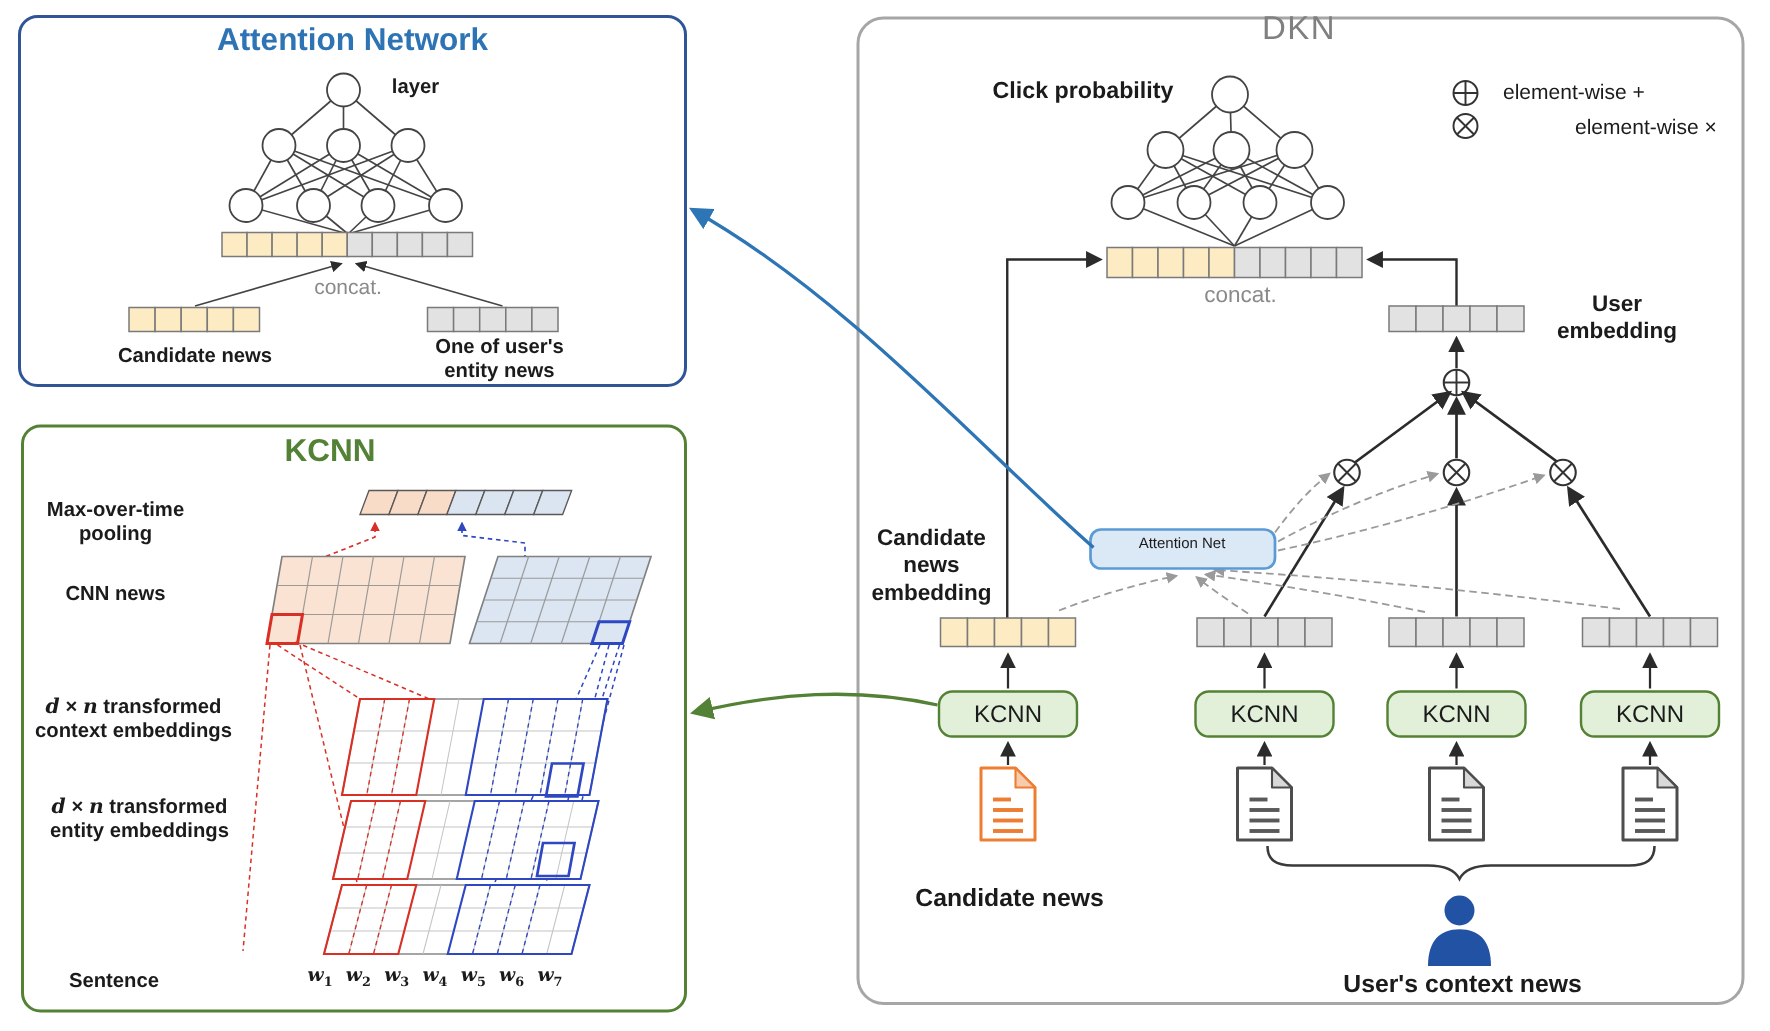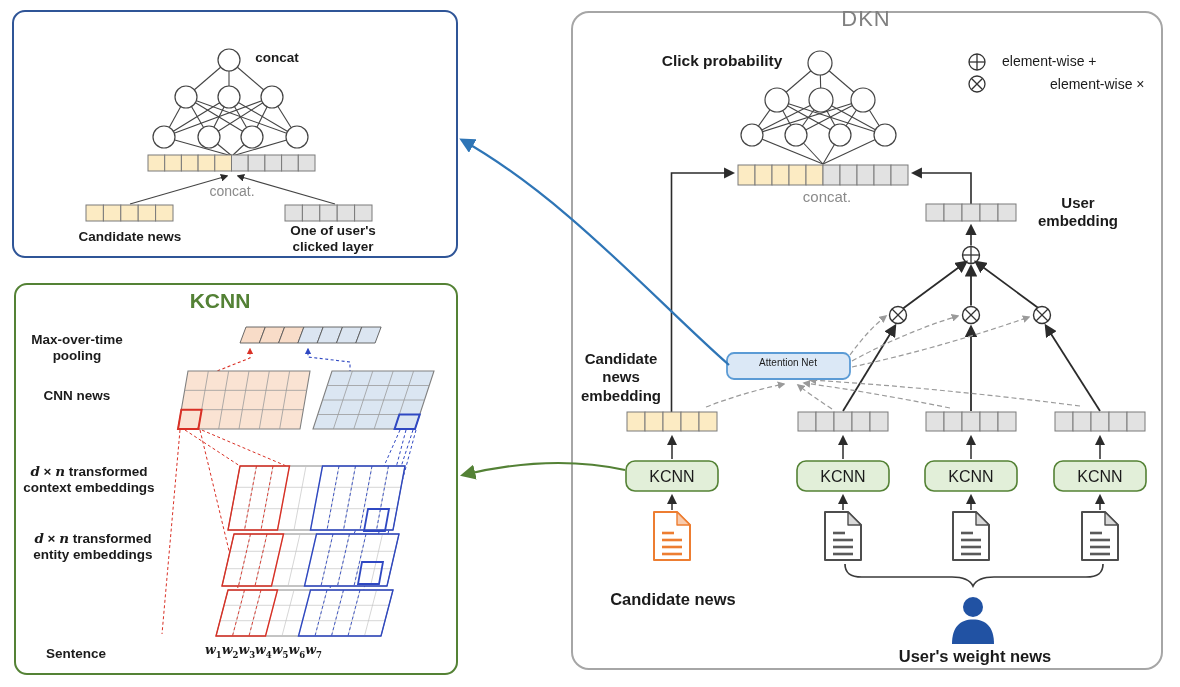--- a/index.html
+++ b/index.html
@@ -17,21 +17,21 @@
   .t-dkn-title{font-size:22px;color:#808080;letter-spacing:1px;}
   .t-sm{font-size:13.5px;font-weight:bold;}
   .t-md{font-size:15px;font-weight:bold;}
   .t-lg{font-size:16.5px;font-weight:bold;}
   .t-gray{font-size:14px;color:#8a8a8a;font-weight:normal;}
   .t-gray-lg{font-size:15px;color:#8a8a8a;font-weight:normal;}
   .t-legend{font-size:14px;font-weight:normal;}
   .t-box{font-size:16px;font-weight:normal;color:#1b1b1b;}
   .t-attnnet{font-size:10px;color:#1b1b1b;}
   .mi{font-family:"DejaVu Serif",serif;font-style:italic;font-weight:bold;}
-  .w-row{position:absolute;left:205px;top:642px;width:170px;display:flex;}
+  .w-row{position:absolute;left:205px;top:642px;width:170px;display:flex;justify-content:space-between;}
   .w-item{font-family:"DejaVu Serif",serif;font-style:italic;font-weight:bold;font-size:12.5px;}
   .w-item sub{font-size:8.5px;font-style:normal;}
 </style>
 </head>
 <body>
 
 <div class="stage">
 
   <div class="panel panel-attention"></div>
   <div class="panel panel-kcnn"></div>
@@ -498,25 +498,26 @@
       <g fill="#2152A3">
         <circle cx="973" cy="607" r="10"></circle>
         <path d="M952,644 C952,627 960,619.5 973,619.5 C986,619.5 994,627 994,644 Z"></path>
       </g>
     </g>
 
     <path d="M729,365 C655,300 565,198 462,140" fill="none" stroke="#2E75B6" stroke-width="2.2" marker-end="url(#mk-bluecurve)"></path>
     <path d="M625,470 C570,458 517,462 463,475" fill="none" stroke="#538135" stroke-width="2.2" marker-end="url(#mk-green)"></path>
   </svg>
 
-  <div class="lbl t-sm" style="left:277px;top:50px;">concat</div>
+  <div class="lbl t-attn-title" style="left:235px;top:14px;">Attention Network</div>
+  <div class="lbl t-sm" style="left:277px;top:50px;">layer</div>
   <div class="lbl t-gray" style="left:232px;top:183px;">concat.</div>
   <div class="lbl t-sm" style="left:130px;top:229px;">Candidate news</div>
   <div class="lbl t-sm prelines" style="left:333px;top:223px;">One of user's
-clicked layer</div>
+entity news</div>
 
   <div class="lbl t-kcnn-title" style="left:220px;top:288px;">KCNN</div>
   <div class="lbl t-sm prelines" style="left:77px;top:332px;">Max-over-time
 pooling</div>
   <div class="lbl t-sm" style="left:77px;top:388px;">CNN news</div>
 
   <div class="lbl t-sm" style="left:89px;top:463px;width:170px;">
     <div><span class="mi">d</span> <span>×</span> <span class="mi">n</span> <span>transformed</span></div>
     <div>context embeddings</div>
   </div>
@@ -545,15 +546,15 @@
 embedding</div>
   <div class="lbl t-md prelines" style="left:621px;top:350px;">Candidate
 news
 embedding</div>
   <div class="lbl t-attnnet" style="left:788px;top:357px;">Attention Net</div>
   <div class="lbl t-box" style="left:672px;top:467px;">KCNN</div>
   <div class="lbl t-box" style="left:843px;top:467px;">KCNN</div>
   <div class="lbl t-box" style="left:971px;top:467px;">KCNN</div>
   <div class="lbl t-box" style="left:1100px;top:467px;">KCNN</div>
   <div class="lbl t-lg" style="left:673px;top:589px;">Candidate news</div>
-  <div class="lbl t-lg" style="left:975px;top:646px;">User's weight news</div>
+  <div class="lbl t-lg" style="left:975px;top:646px;">User's context news</div>
 
 </div>
 
 </body></html>

